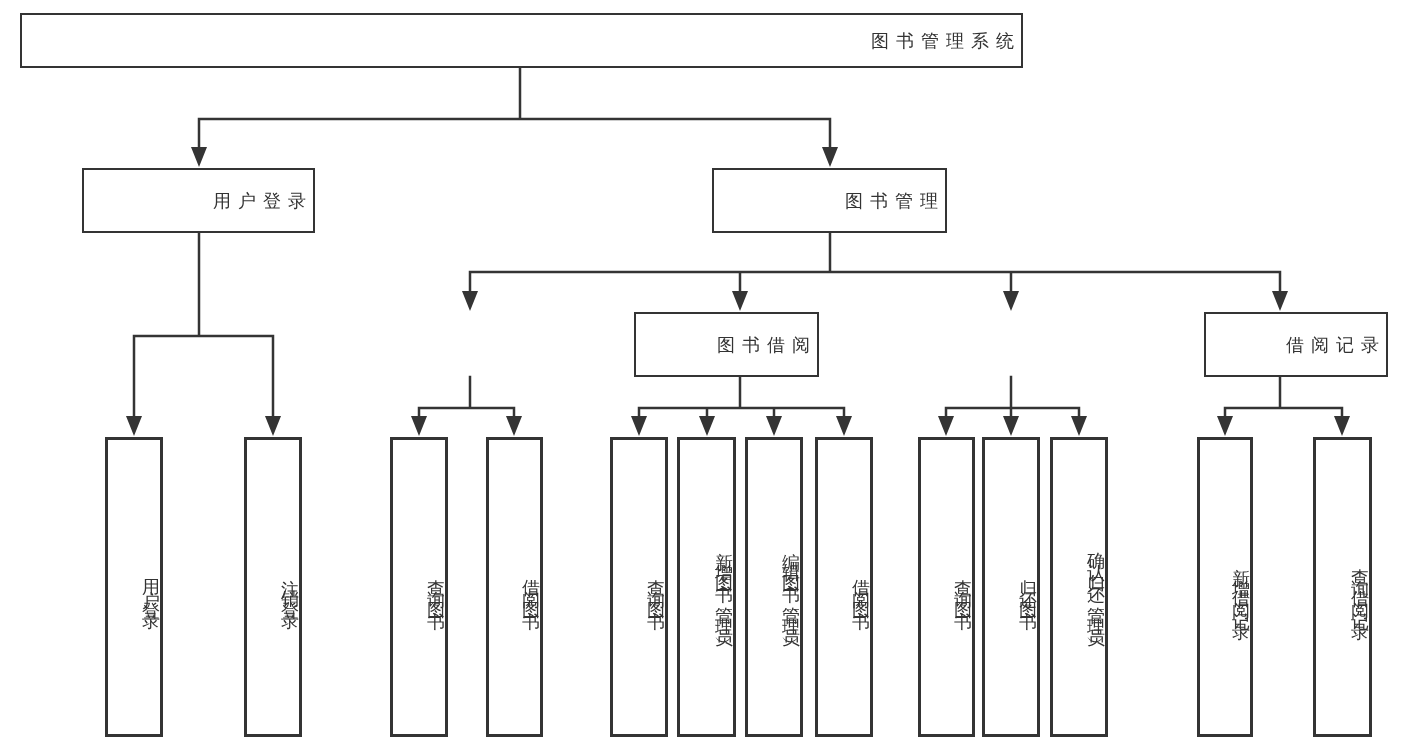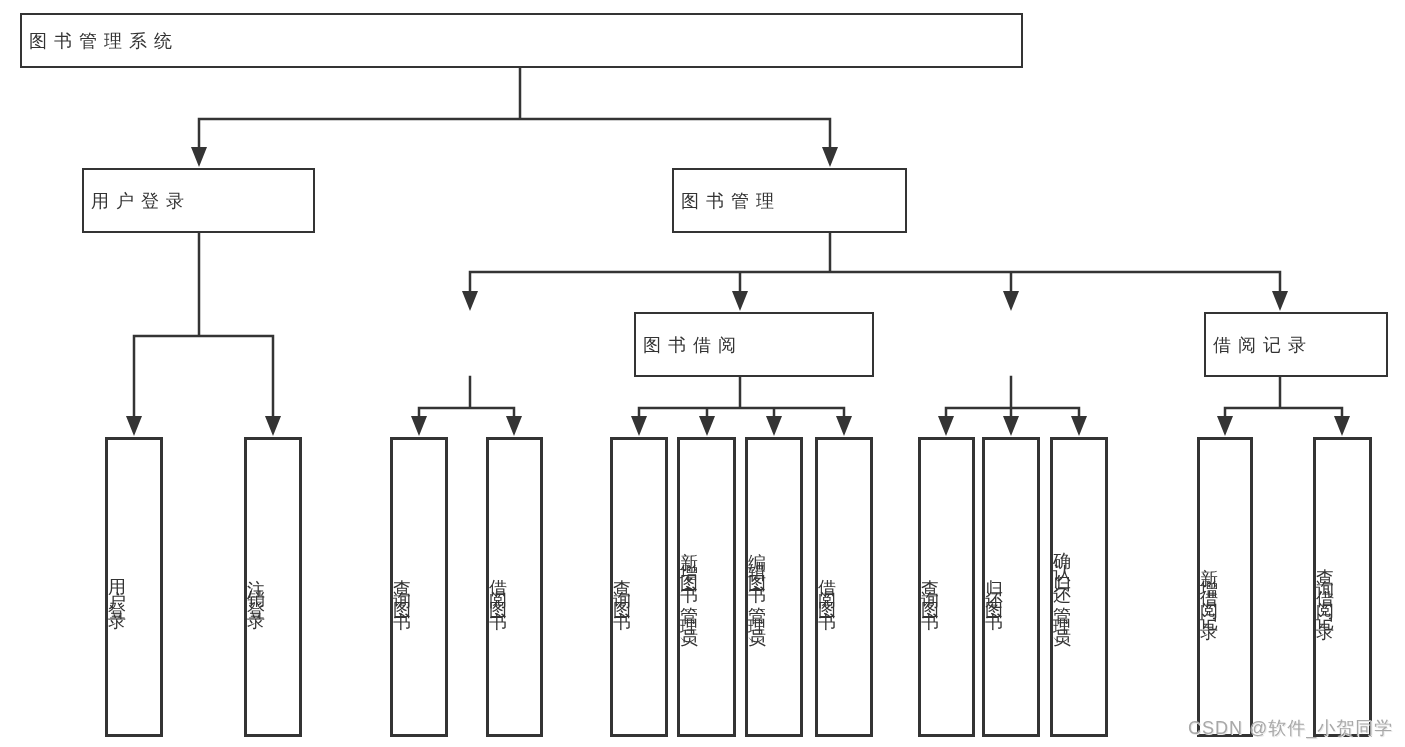--- a/index.html
+++ b/index.html
@@ -23,21 +23,21 @@
     width: 1405px;
     height: 747px;
   }
   .node {
     position: absolute;
     box-sizing: border-box;
     background: #ffffff;
     border: 2px solid #343434;
     display: flex;
     align-items: center;
-    justify-content: flex-start;
+    justify-content: flex-end;
   }
   .node.hnode span {
     font-size: 18px;
     letter-spacing: 7px;
     text-indent: 7px;
     white-space: nowrap;
     color: #333333;
   }
   .node.leaf {
     border-width: 3px;
@@ -124,25 +124,25 @@
     </g>
   </svg>
 
   <div class="node hnode" style="left:20px;top:13px;width:1003px;height:55px">
     <span>图书管理系统</span>
   </div>
 
   <div class="node hnode" style="left:82px;top:168px;width:233px;height:65px">
     <span>用户登录</span>
   </div>
-  <div class="node hnode" style="left:672px;top:168px;width:235px;height:65px">
+  <div class="node hnode" style="left:712px;top:168px;width:235px;height:65px">
     <span>图书管理</span>
   </div>
 
-  <div class="node hnode" style="left:634px;top:312px;width:240px;height:65px">
+  <div class="node hnode" style="left:634px;top:312px;width:185px;height:65px">
     <span>图书借阅</span>
   </div>
   <div class="node hnode" style="left:1204px;top:312px;width:184px;height:65px">
     <span>借阅记录</span>
   </div>
 
   <div class="node leaf" style="left:105px;top:437px;width:58px;height:300px">
     <span>用户登录</span>
   </div>
   <div class="node leaf" style="left:244px;top:437px;width:58px;height:300px">
@@ -175,15 +175,14 @@
   <div class="node leaf" style="left:1050px;top:437px;width:58px;height:300px">
     <span>确认归还（管理员）</span>
   </div>
   <div class="node leaf" style="left:1197px;top:437px;width:56px;height:300px">
     <span>新增借阅记录</span>
   </div>
   <div class="node leaf" style="left:1313px;top:437px;width:59px;height:300px">
     <span>查询借阅记录</span>
   </div>
 
-  <div class="watermark">CSDN @软件_小贺同学</div>
 
 </div>
 
 </body></html>

